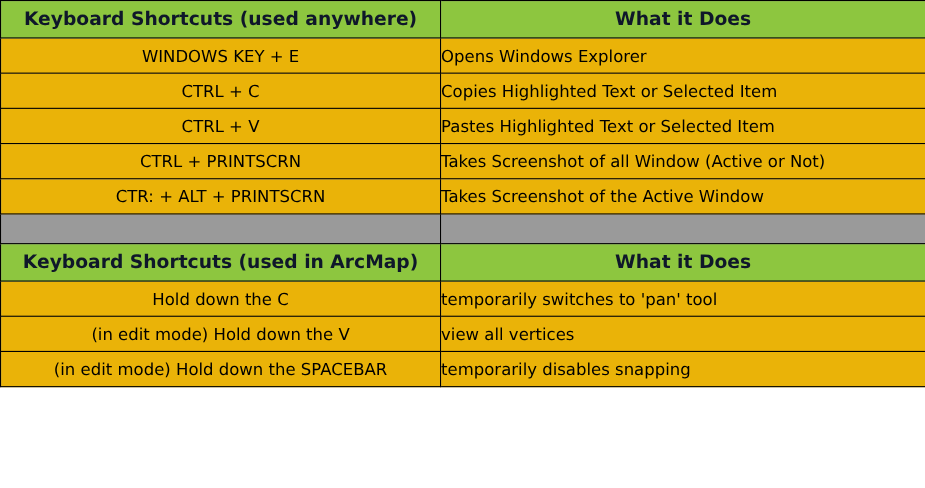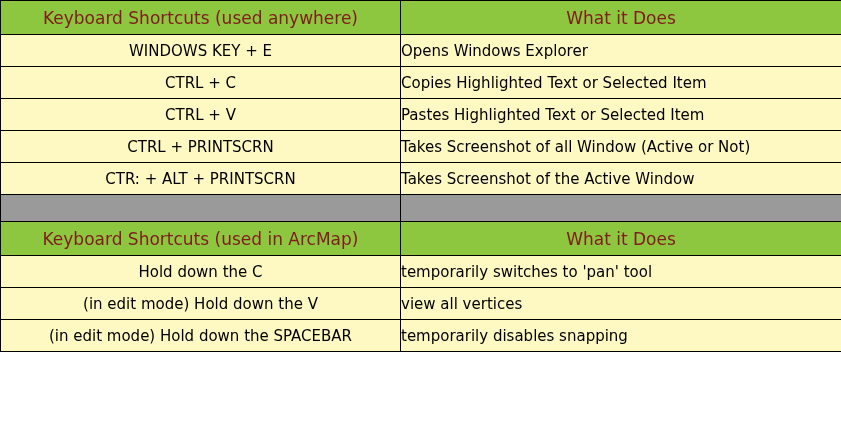--- a/index.html
+++ b/index.html
@@ -22,32 +22,32 @@
     border: 1px solid #000000;
     padding: 0;
     height: 31px;
     vertical-align: middle;
   }
   col.col-key { width: 400px; }
   col.col-desc { width: 441px; }
 
   tr.header-row td {
     background: #8DC63F;
-    font-weight: normal;
+    font-weight: bold;
     font-size: 17px;
-    color: #7f1d1d;
+    color: #0f172a;
     text-align: center;
     height: 33px;
   }
   tr.header-row td.key-cell,
   tr.header-row td.desc-cell {
     text-align: center;
   }
   tr.data-row td {
-    background: #fef9c3;
+    background: #eab308;
     font-size: 15px;
     color: #000000;
   }
   td.key-cell {
     text-align: center;
     padding: 0 6px;
   }
   td.desc-cell {
     text-align: left;
     padding: 0 6px 0 8px;

